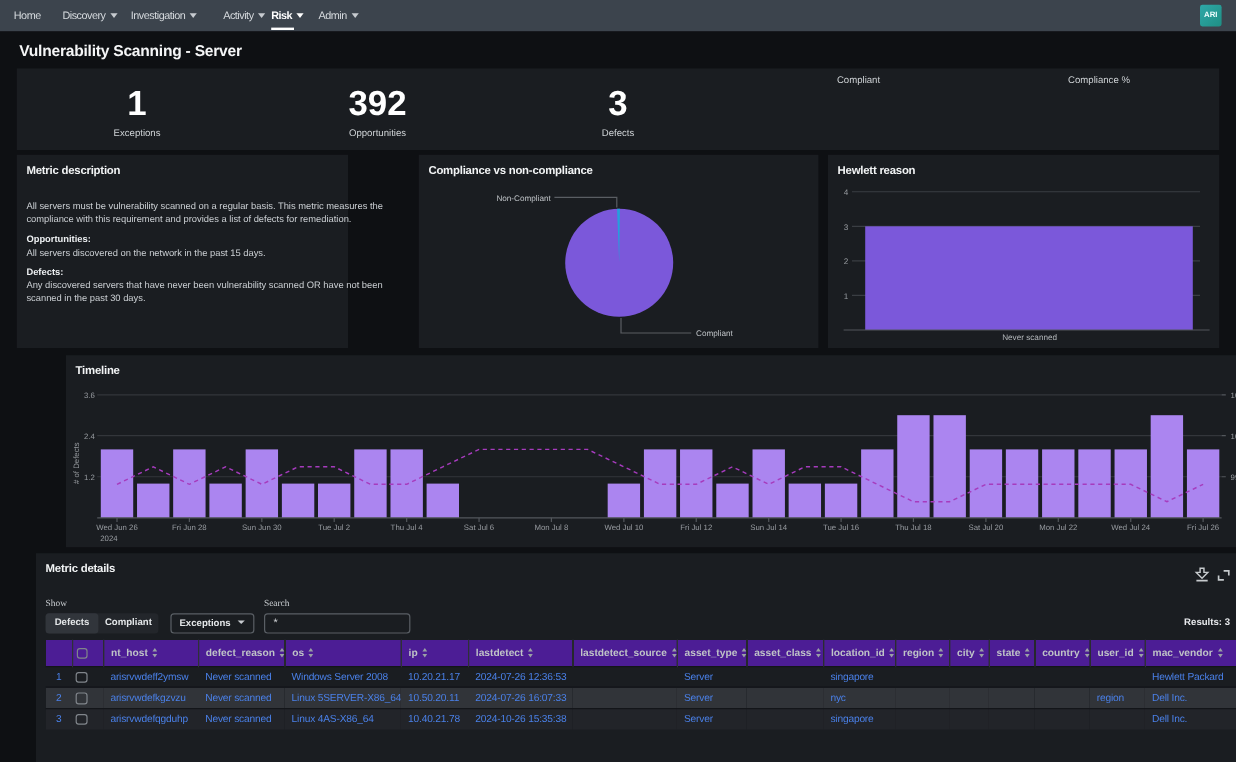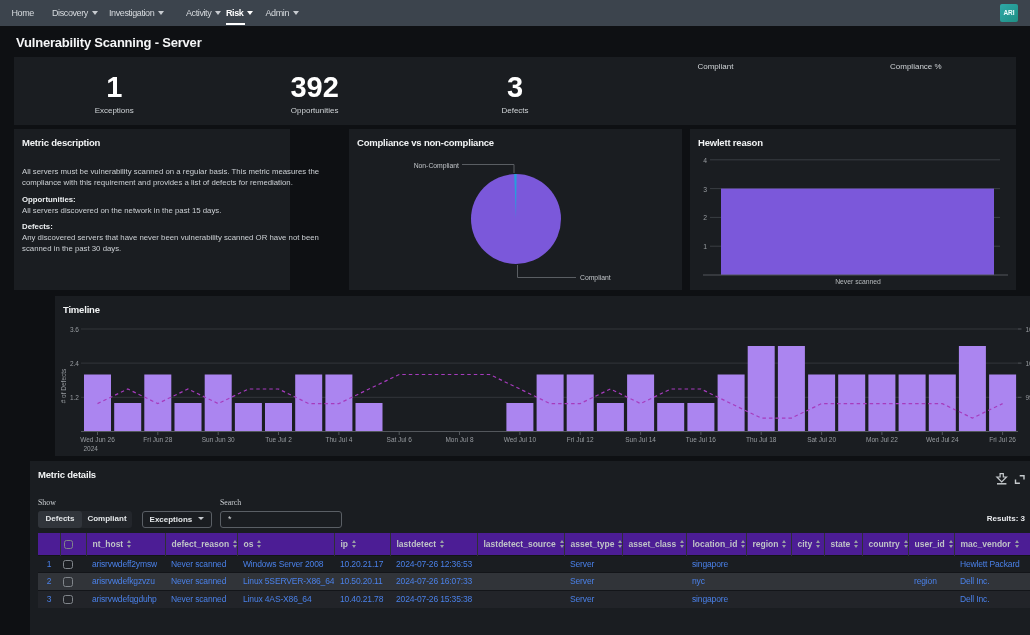--- a/index.html
+++ b/index.html
@@ -321,21 +321,21 @@
           <td>region</td>
           <td>Dell Inc.</td>
     </tr>
     <tr class="r3">
       <td class="rn">3</td>
           <td style="padding-left:3px"><span class="cb"></span></td>
       <td>arisrvwdefqgduhp</td>
           <td>Never scanned</td>
           <td>Linux 4AS-X86_64</td>
           <td>10.40.21.78</td>
-          <td>2024-07-26 15:35:38</td>
+          <td>2024-10-26 15:35:38</td>
           <td></td>
           <td>Server</td>
           <td></td>
           <td>singapore</td>
           <td></td>
           <td></td>
           <td></td>
           <td></td>
           <td></td>
           <td>Dell Inc.</td>

